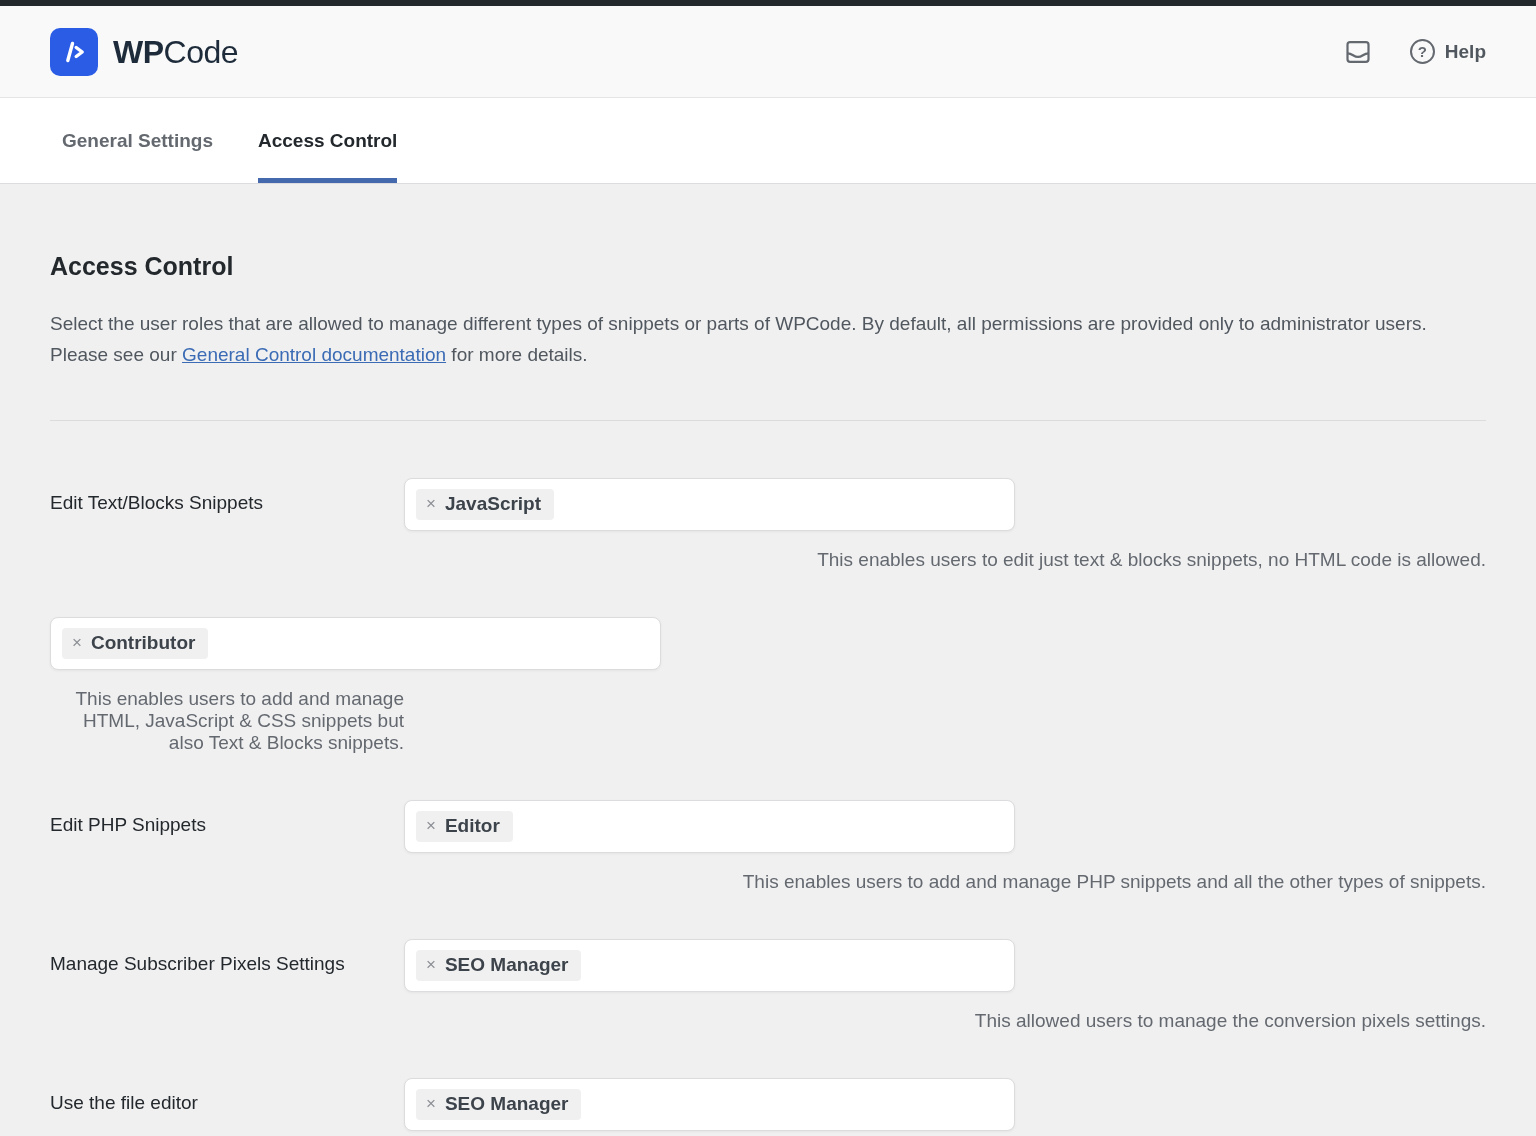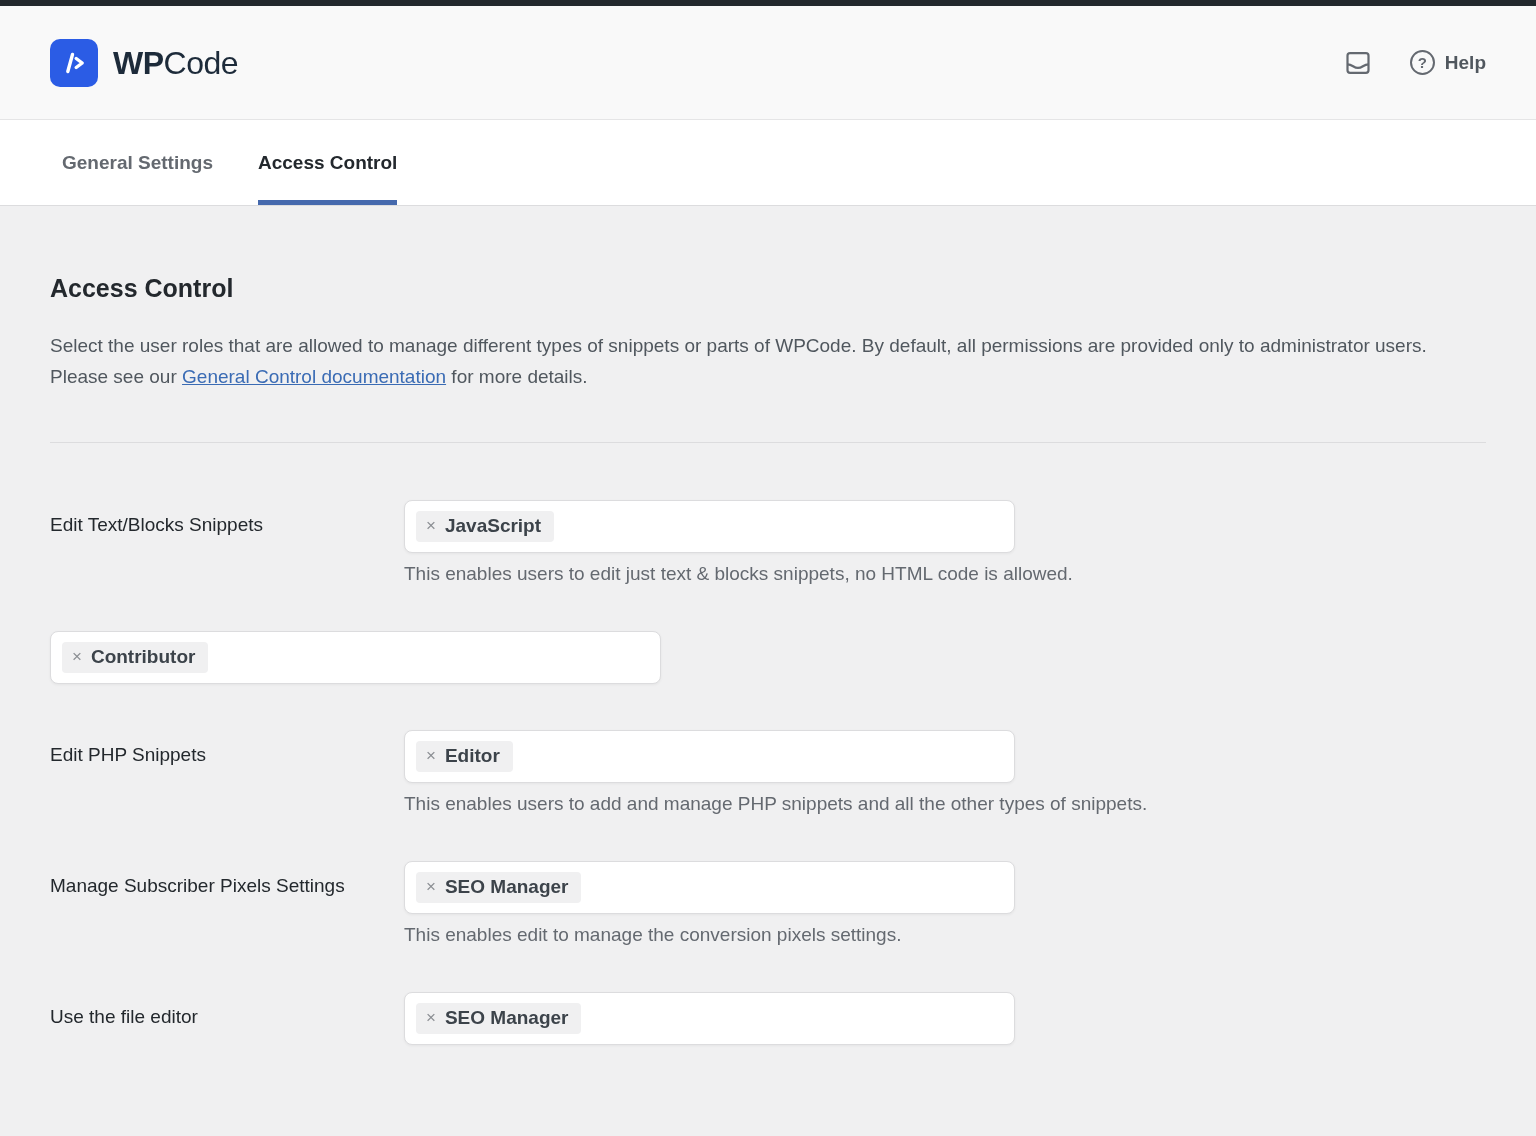--- a/index.html
+++ b/index.html
@@ -11,21 +11,21 @@
     background: #f0f0f1;
     color: #1d2327;
     overflow: hidden;
   }
 
   
   .admin-bar { height: 6px; background: #23282d; }
 
   
   .app-header {
-    height: 114px;
+    height: 92px;
     background: #f9f9f9;
     border-bottom: 1px solid #e5e5e6;
     display: flex;
     align-items: center;
     justify-content: space-between;
     padding: 0 50px;
   }
   .brand { display: flex; align-items: center; gap: 15px; }
   .brand-icon {
     width: 48px; height: 48px;
@@ -99,21 +99,21 @@
   .tag {
     background: #f0f0f1;
     border-radius: 4px;
     padding: 5px 13px 6px 10px;
     display: inline-flex; align-items: center; gap: 9px;
     font-size: 19px; font-weight: 600; color: #3c434a;
     line-height: 1.1;
     white-space: nowrap;
   }
   .tag-x { color: #8c8f94; font-size: 17px; font-weight: 400; cursor: pointer; }
-  .help-text { margin: 10px 0 0; font-size: 19px; color: #646970; line-height: 22px; }
+  .help-text { margin: 18px 0 0; font-size: 19px; color: #646970; line-height: 22px; text-align: right; }
 </style>
 </head>
 <body>
 
 <div class="admin-bar"></div>
 
 <header class="app-header">
   <div class="brand">
     <span class="brand-icon">
       <svg width="30" height="30" viewBox="0 0 30 30" fill="none">
@@ -164,20 +164,21 @@
   </div>
 
   <div class="field-row">
     <div class="field-control">
       <div class="multiselect">
         <span class="tag">
           <span class="tag-x">×</span>
           <span class="tag-text">Contributor</span>
         </span>
       </div>
+      <p class="help-text">This enables users to add and manage HTML, JavaScript &amp; CSS snippets but also Text &amp; Blocks snippets.</p>
     </div>
   </div>
 
   <div class="field-row">
     <div class="field-label">Edit PHP Snippets</div>
     <div class="field-control">
       <div class="multiselect">
         <span class="tag">
           <span class="tag-x">×</span>
           <span class="tag-text">Editor</span>
@@ -189,21 +190,21 @@
 
   <div class="field-row">
     <div class="field-label">Manage Subscriber Pixels Settings</div>
     <div class="field-control">
       <div class="multiselect">
         <span class="tag">
           <span class="tag-x">×</span>
           <span class="tag-text">SEO Manager</span>
         </span>
       </div>
-      <p class="help-text">This enables edit to manage the conversion pixels settings.</p>
+      <p class="help-text">This allowed users to manage the conversion pixels settings.</p>
     </div>
   </div>
 
   <div class="field-row">
     <div class="field-label">Use the file editor</div>
     <div class="field-control">
       <div class="multiselect">
         <span class="tag">
           <span class="tag-x">×</span>
           <span class="tag-text">SEO Manager</span>

